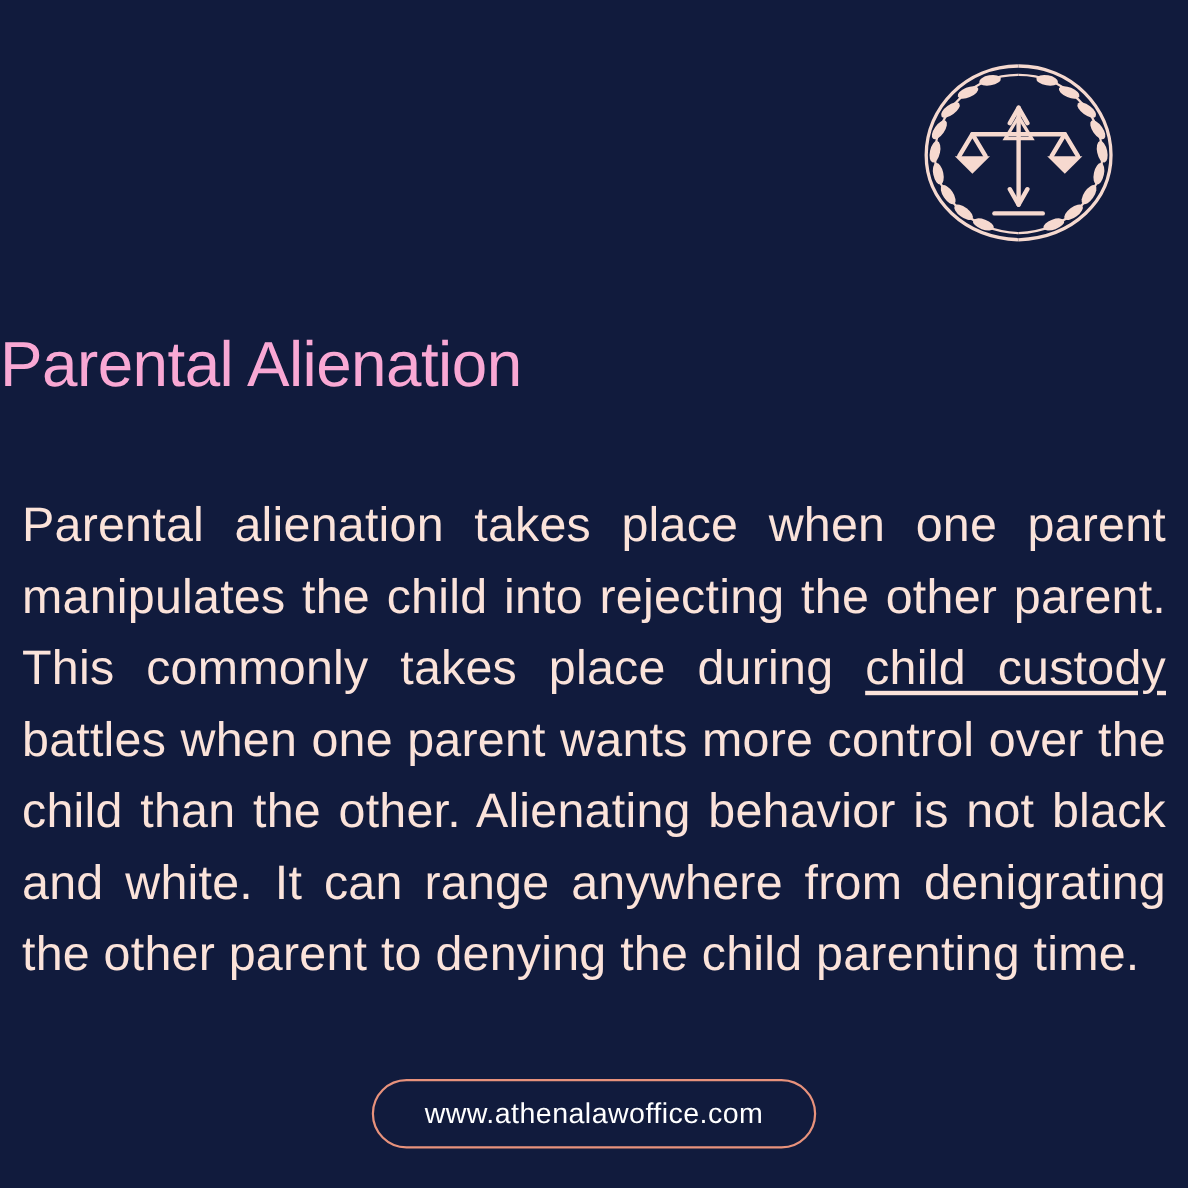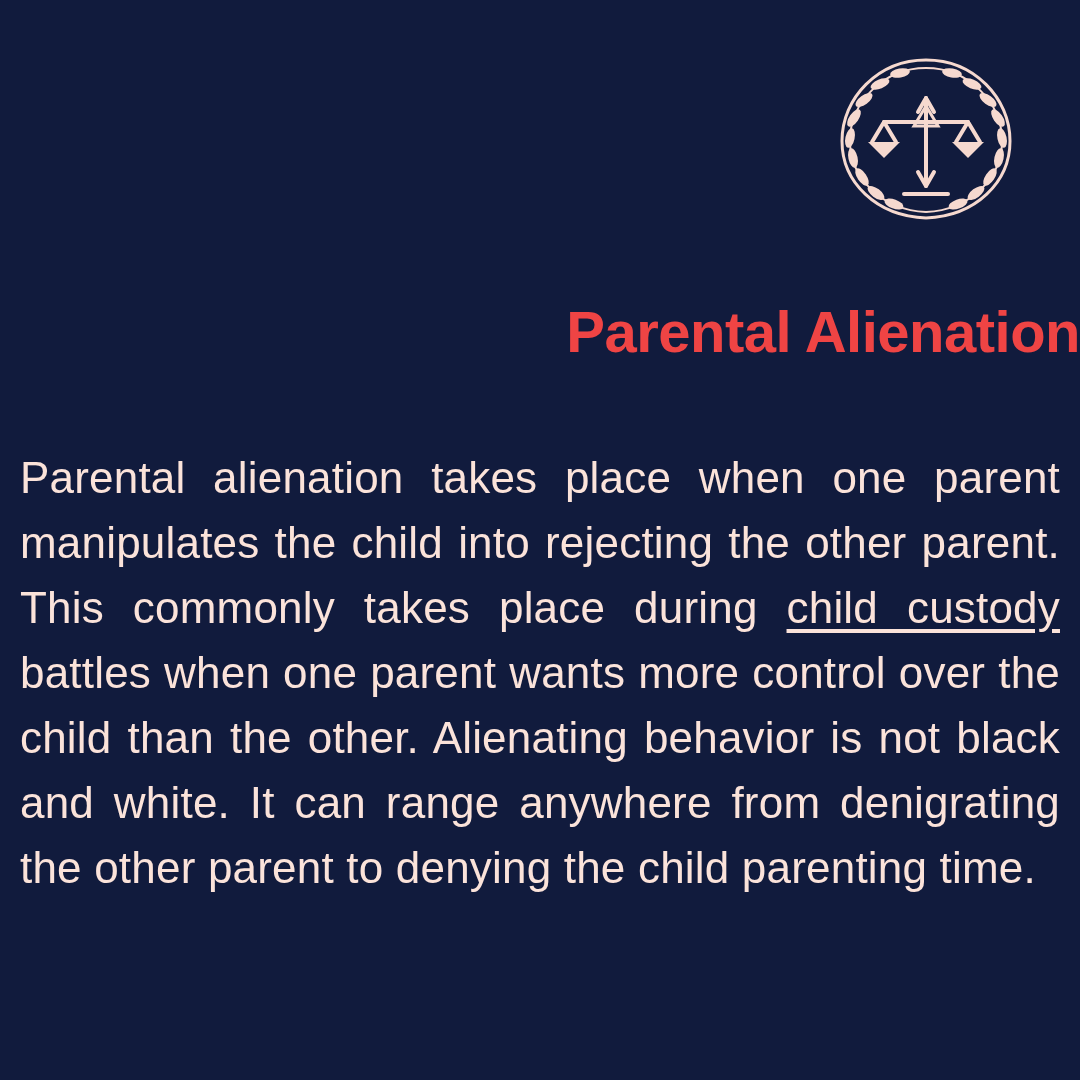--- a/index.html
+++ b/index.html
@@ -30,24 +30,24 @@
     height: 185px;
   }
   .logo-wrap svg { display: block; width: 100%; height: 100%; }
 
   
   .title {
     position: absolute;
     top: 300px;
     left: 0;
     width: 100%;
-    text-align: right;
-    color: #ef4444;
+    text-align: left;
+    color: #f9a8d4;
     font-size: 58px;
-    font-weight: bold;
+    font-weight: normal;
     letter-spacing: -0.5px;
     line-height: 1.1;
   }
 
   
   .body-text {
     position: absolute;
     top: 424px;
     left: 20px;
     width: 1040px;
@@ -145,14 +145,17 @@
       <path d="M100 60 L88 80 L112 80 Z" fill="none" stroke="#f6d9cf" stroke-width="3"></path>
     </svg>
   </div>
 
   <h1 class="title">Parental Alienation</h1>
 
   <div class="body-text">
     <span>Parental alienation takes place when one parent manipulates the child into rejecting the other parent. This commonly takes place during </span><a class="link" href="#">child custody</a><span> battles when one parent wants more control over the child than the other. Alienating behavior is not black and white. It can range anywhere from denigrating the other parent to denying the child parenting time.</span>
   </div>
 
+  <div class="footer">
+    <div class="pill">www.athenalawoffice.com</div>
+  </div>
 
 </div>
 
 </body></html>

